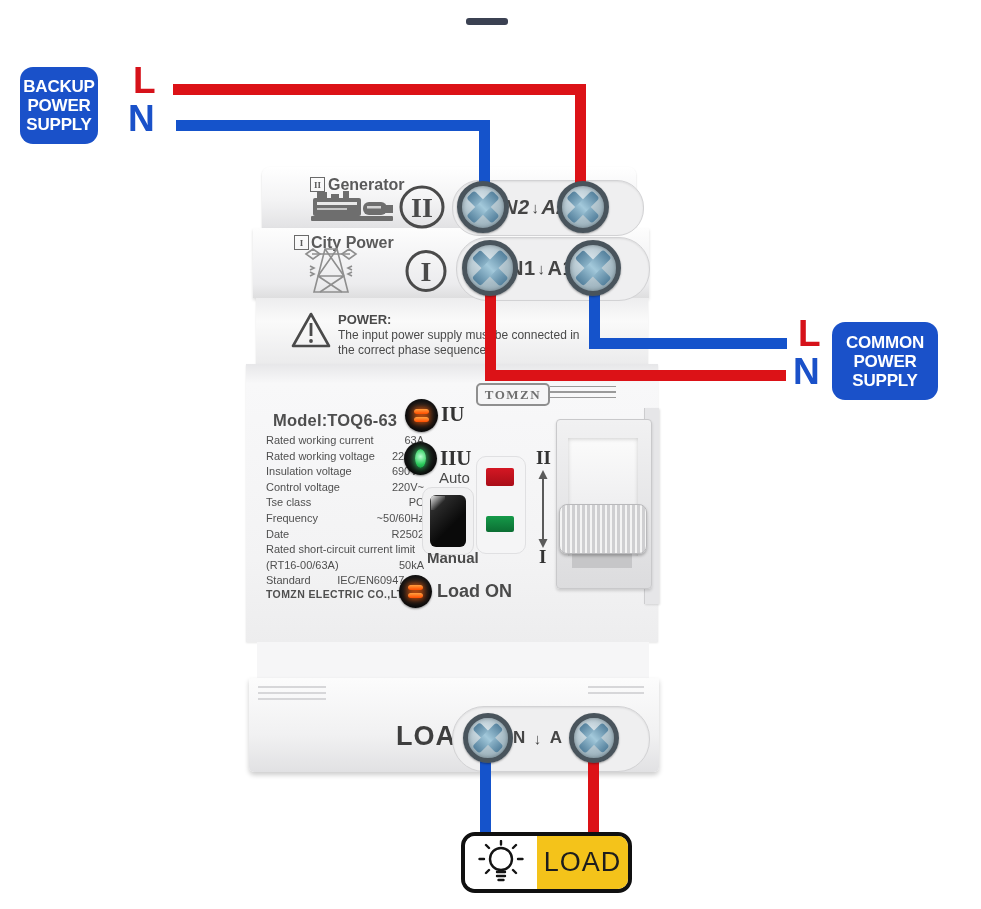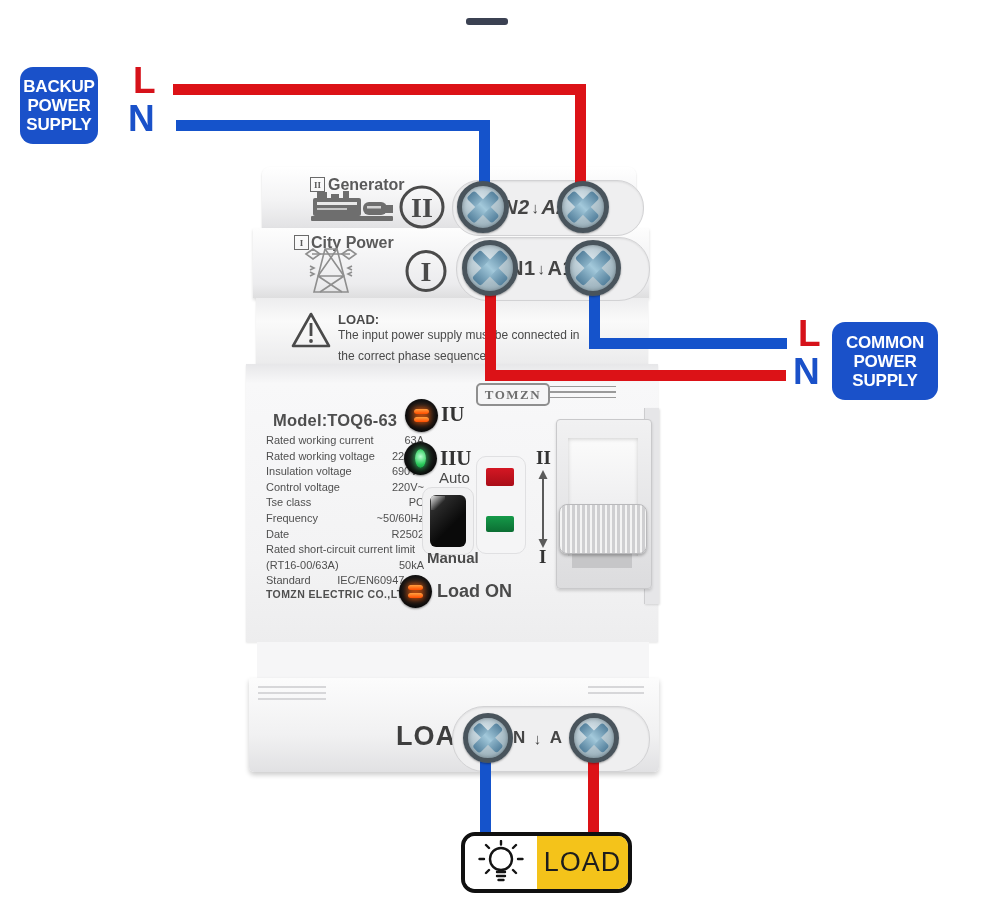--- a/index.html
+++ b/index.html
@@ -192,23 +192,23 @@
     <span>N1</span>
     <span class="arr">↓</span>
     <span>A1</span>
   </div>
 
   <svg class="svgicon" style="left:290px;top:311px;" width="42" height="38" viewBox="0 0 42 38">
     <path d="M21 3 L39 35 L3 35 Z" fill="none" stroke="#4a4a4a" stroke-width="2.6" stroke-linejoin="round"></path>
     <rect x="19.6" y="12" width="2.8" height="13" fill="#4a4a4a"></rect>
     <circle cx="21" cy="30" r="1.9" fill="#4a4a4a"></circle>
   </svg>
-  <div class="note-title" style="left:338px;top:312px;">LOAD:</div>
+  <div class="note-title" style="left:338px;top:312px;">POWER:</div>
   <div class="note-line" style="left:338px;top:328px;">The input power supply must be connected in</div>
-  <div class="note-line" style="left:338px;top:343px;margin-top:6px;">the correct phase sequence</div>
+  <div class="note-line" style="left:338px;top:343px;">the correct phase sequence</div>
 
   <div class="logo-box">
     <span class="logo-text">TOMZN</span>
   </div>
   <div class="logo-lines"></div>
 
   <div class="model">Model:TOQ6-63</div>
   <div class="specs">
     <div class="spec-row">
         <span>Rated working current</span>

